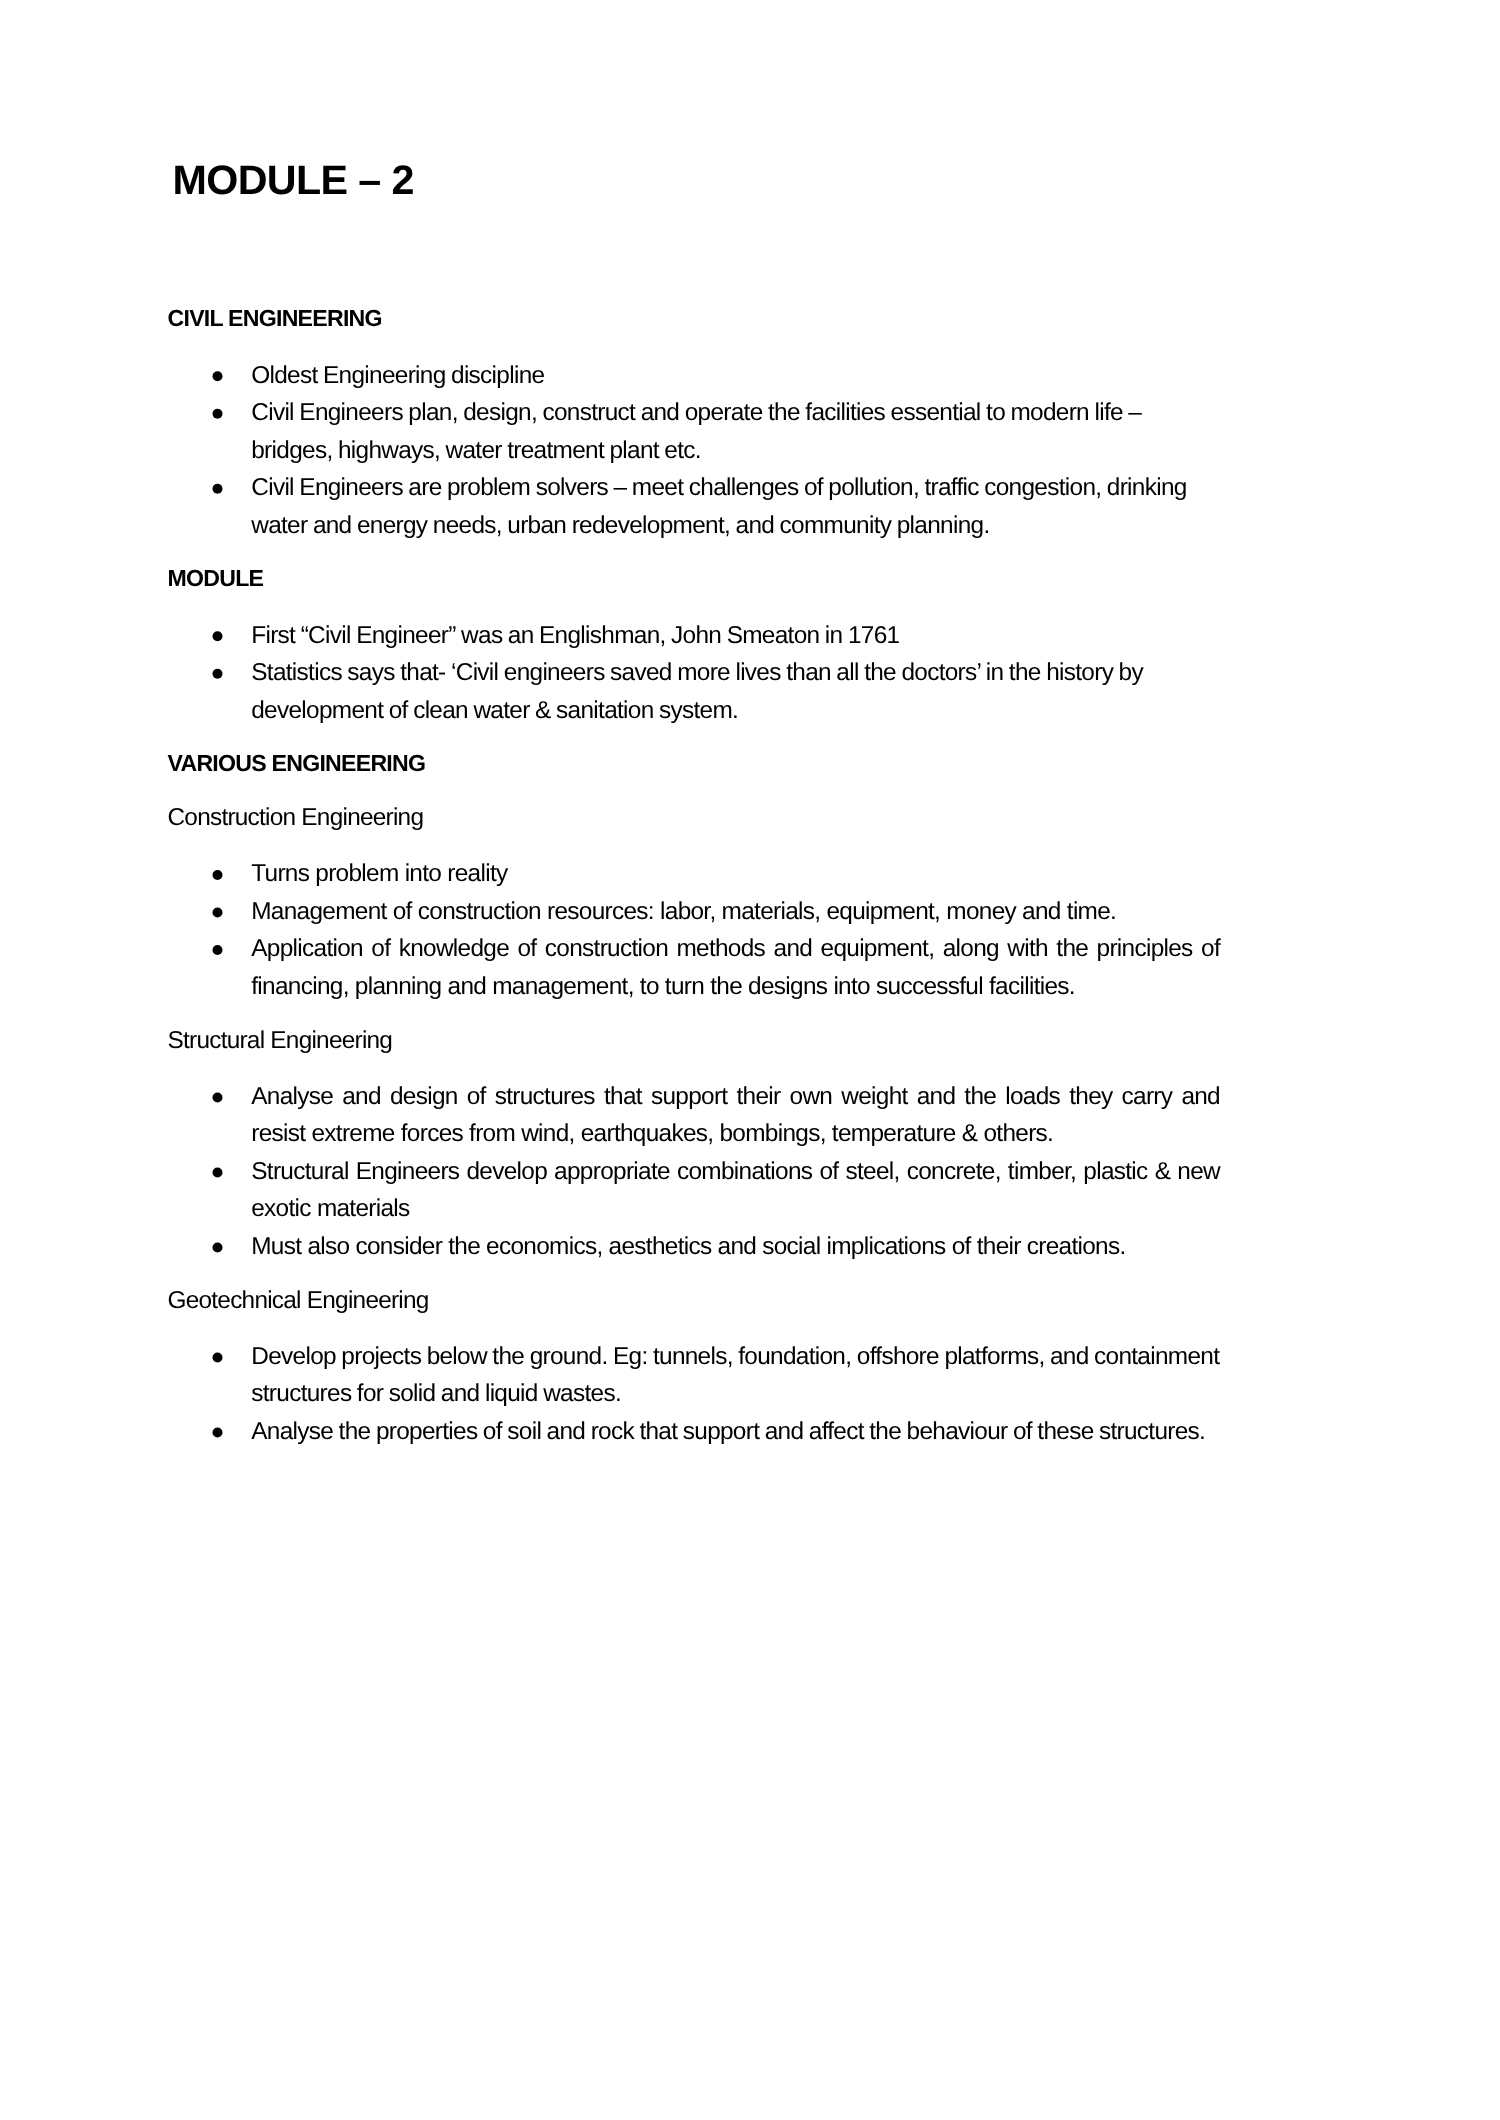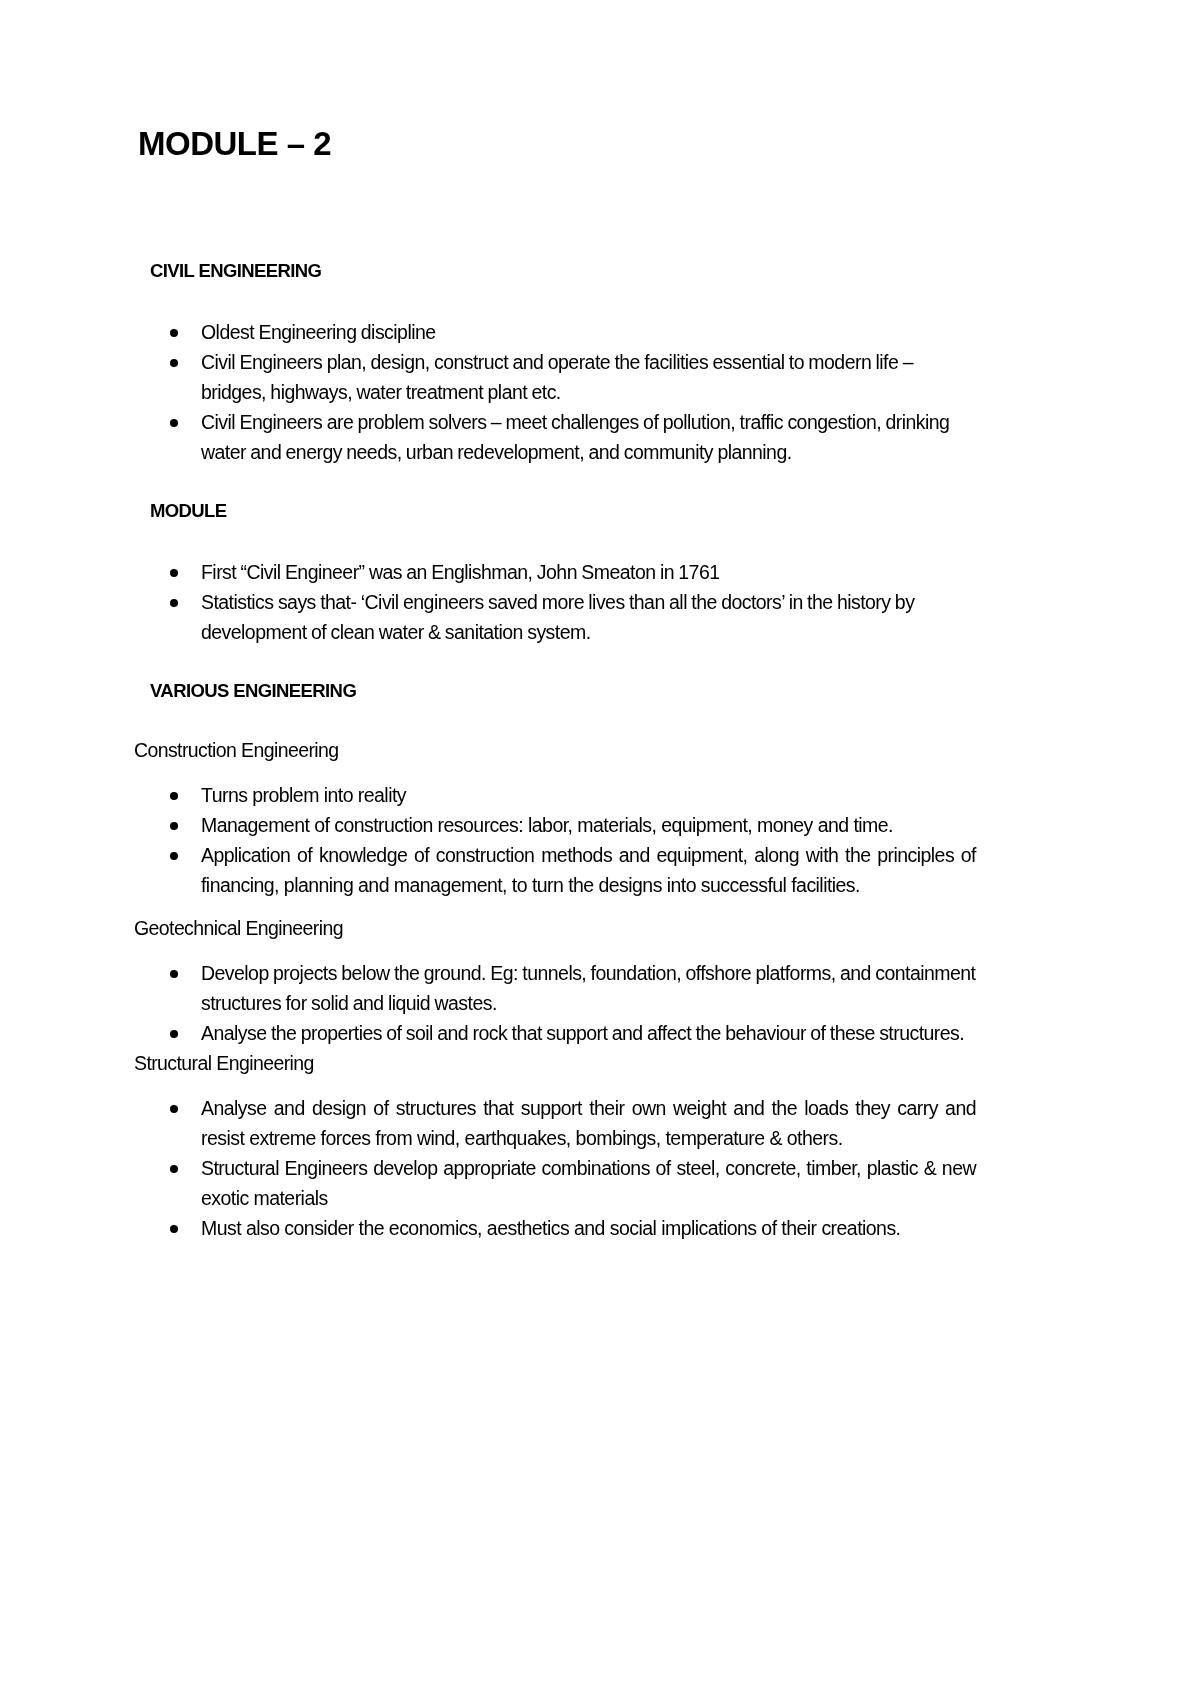--- a/index.html
+++ b/index.html
@@ -32,21 +32,21 @@
       line-height: 44px;
       white-space: nowrap;
     }
     .flow {
       position: absolute;
       left: 0;
       top: 240px;
       width: 842px;
     }
     .heading {
-      margin: 16px;
+      margin: 0;
       font-size: 18.5px;
       font-weight: bold;
       letter-spacing: -0.6px;
       line-height: 30px;
       height: 30px;
     }
     .subheading {
       margin: 0;
       font-size: 19.5px;
       font-weight: normal;
@@ -146,49 +146,49 @@
           </li>
           <li class="justify">
             <span class="bullet"></span>
             <span>Application of knowledge of construction methods and equipment, along with the principles of financing, planning and management, to turn the designs into successful facilities.</span>
           </li>
         </ul>
         <div class="gap-after-list"></div>
       </div>
 
       <div>
-        <h3 class="subheading">Geotechnical Engineering</h3>
-        <div class="gap-after-heading"></div>
-        <ul class="bullets">
-          <li>
-            <span class="bullet"></span>
-            <span>Develop projects below the ground. Eg: tunnels, foundation, offshore platforms, and containment structures for solid and liquid wastes.</span>
-          </li>
-          <li>
-            <span class="bullet"></span>
-            <span>Analyse the properties of soil and rock that support and affect the behaviour of these structures.</span>
-          </li>
-        </ul>
-      </div>
-
-      <div>
         <h3 class="subheading">Structural Engineering</h3>
         <div class="gap-after-heading"></div>
         <ul class="bullets">
           <li class="justify">
             <span class="bullet"></span>
             <span>Analyse and design of structures that support their own weight and the loads they carry and resist extreme forces from wind, earthquakes, bombings, temperature &amp; others.</span>
           </li>
           <li class="justify">
             <span class="bullet"></span>
             <span>Structural Engineers develop appropriate combinations of steel, concrete, timber, plastic &amp; new exotic materials</span>
           </li>
           <li class="justify">
             <span class="bullet"></span>
             <span>Must also consider the economics, aesthetics and social implications of their creations.</span>
           </li>
         </ul>
         <div class="gap-after-list"></div>
       </div>
+
+      <div>
+        <h3 class="subheading">Geotechnical Engineering</h3>
+        <div class="gap-after-heading"></div>
+        <ul class="bullets">
+          <li>
+            <span class="bullet"></span>
+            <span>Develop projects below the ground. Eg: tunnels, foundation, offshore platforms, and containment structures for solid and liquid wastes.</span>
+          </li>
+          <li>
+            <span class="bullet"></span>
+            <span>Analyse the properties of soil and rock that support and affect the behaviour of these structures.</span>
+          </li>
+        </ul>
+      </div>
     </section>
 
   </div>
 </div>
 
 </body></html>

